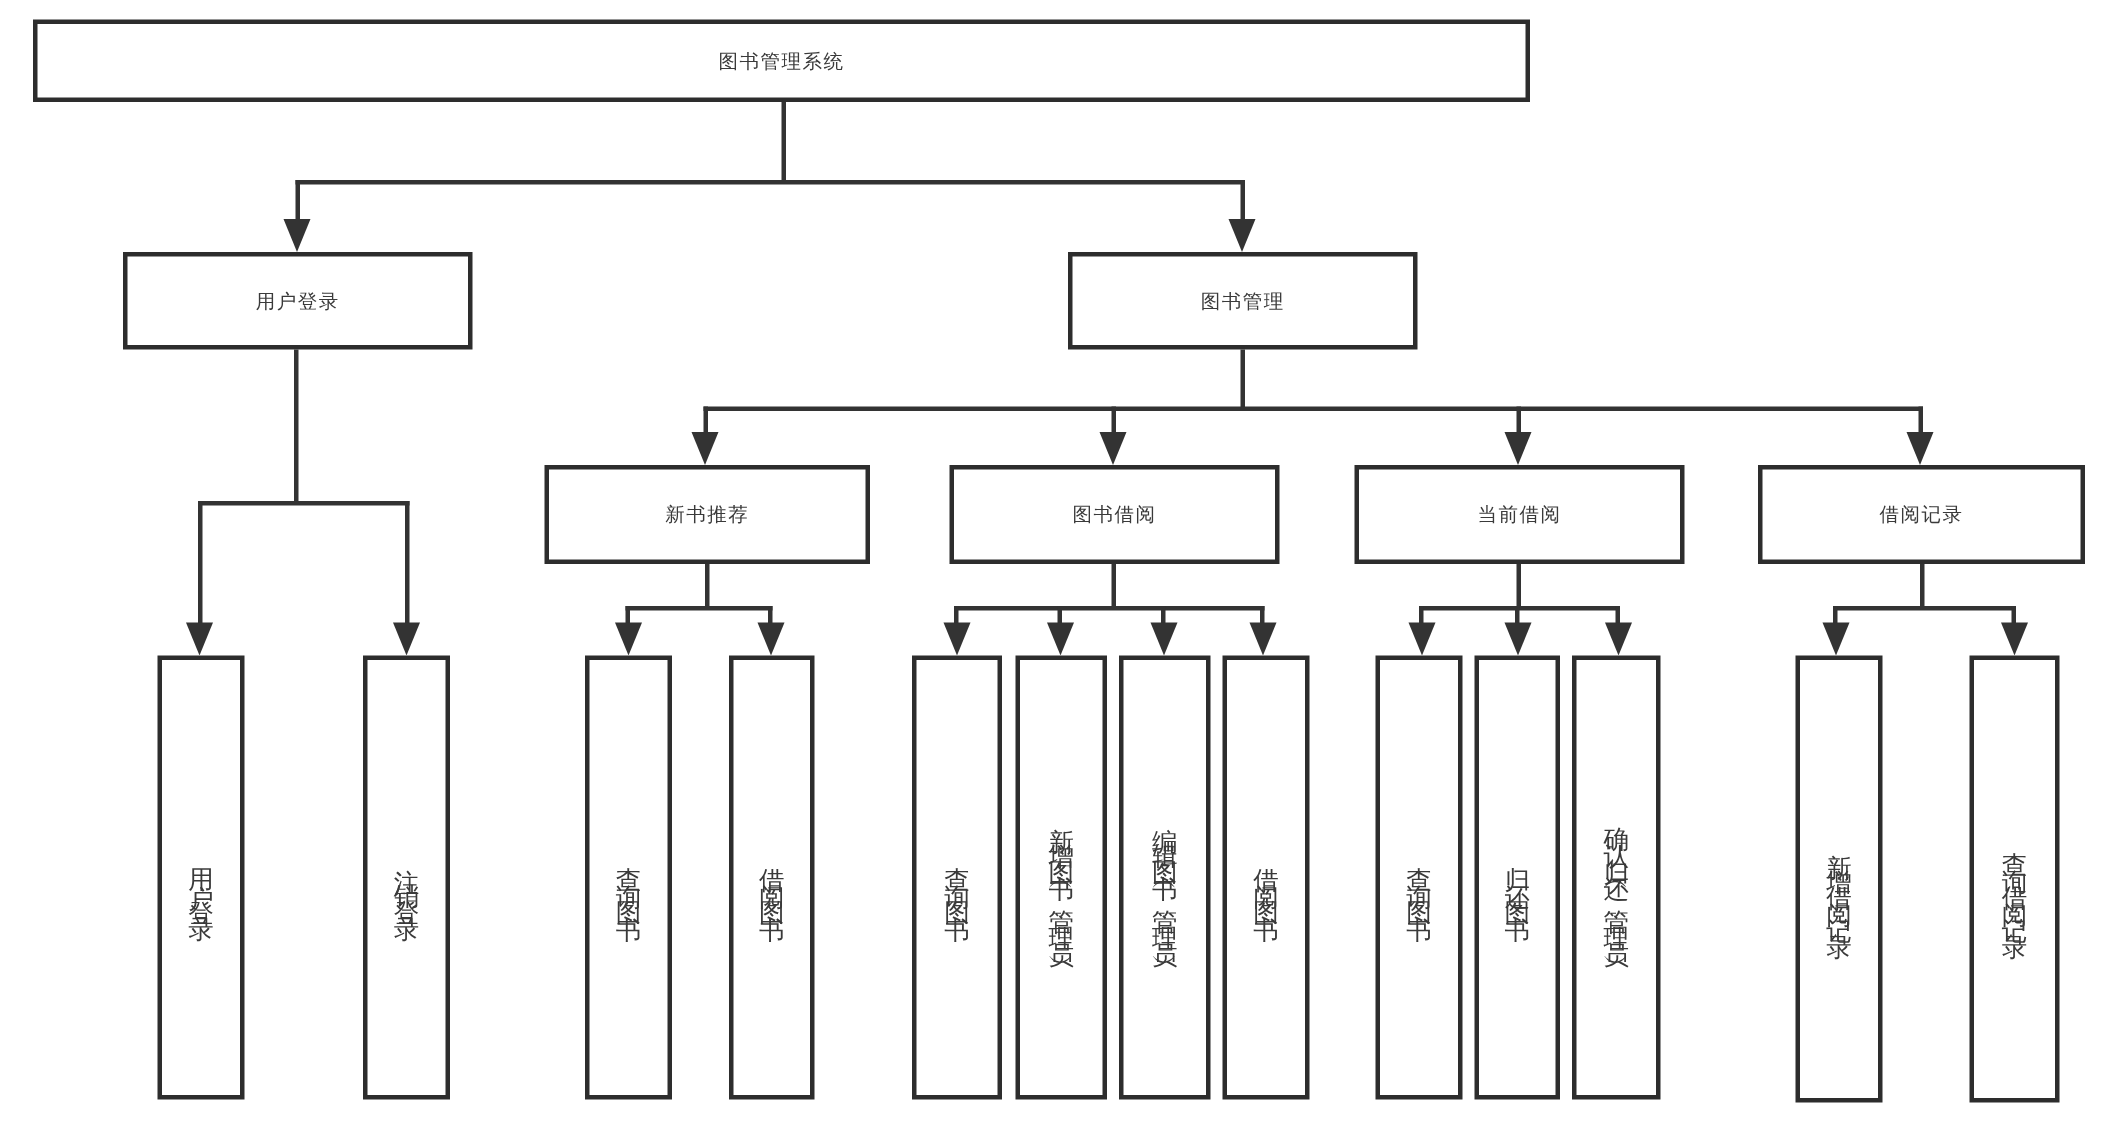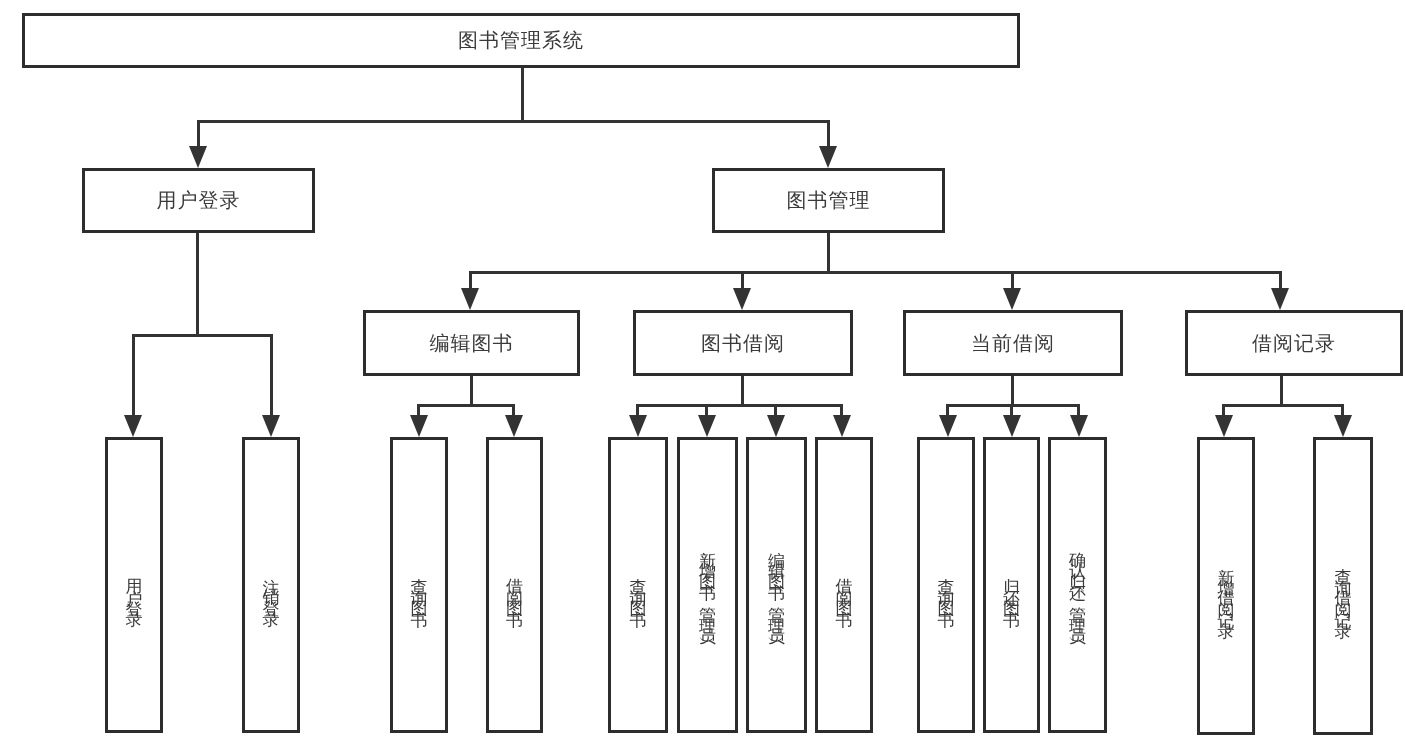--- a/index.html
+++ b/index.html
@@ -13,21 +13,21 @@
   #canvas{
     position:relative;width:1405px;height:747px;background:var(--background);
     font-family:"Liberation Sans","DejaVu Sans",sans-serif;color:var(--text);
     overflow:hidden;
   }
   .box{
     position:absolute;box-sizing:border-box;border:3px solid var(--box-border);
     background:#fff;display:flex;align-items:center;justify-content:center;
     color:var(--text);
   }
-  .hbox{font-size:20px;letter-spacing:1px;}
+  .hbox{font-size:13px;letter-spacing:1px;}
   .vbox{
     font-size:17px;
     writing-mode:vertical-rl;text-orientation:mixed;
     letter-spacing:11px;line-height:1;
     padding-top:4px;
   }
   .line{position:absolute;background:var(--line);}
   .arrowhead{
     position:absolute;width:0;height:0;
     border-left:9px solid transparent;border-right:9px solid transparent;
@@ -81,29 +81,29 @@
   <div class="line" style="left:469px;top:271px;width:3px;height:20px;"></div>
   <div class="arrowhead" style="left:461px;top:288px;"></div>
   <div class="line" style="left:741px;top:271px;width:3px;height:20px;"></div>
   <div class="arrowhead" style="left:733px;top:288px;"></div>
   <div class="line" style="left:1011px;top:271px;width:3px;height:20px;"></div>
   <div class="arrowhead" style="left:1003px;top:288px;"></div>
   <div class="line" style="left:1279px;top:271px;width:3px;height:20px;"></div>
   <div class="arrowhead" style="left:1271px;top:288px;"></div>
 
   <div class="box hbox" style="left:363px;top:310px;width:217px;height:66px;">
-    <span>编辑图书</span>
+    <span>新书推荐</span>
   </div>
   <div class="box hbox" style="left:903px;top:310px;width:220px;height:66px;">
     <span>当前借阅</span>
   </div>
   <div class="box hbox" style="left:633px;top:310px;width:220px;height:66px;">
     <span>图书借阅</span>
   </div>
-  <div class="box hbox" style="left:1172px;top:310px;width:218px;height:66px;margin-left:13px;">
+  <div class="box hbox" style="left:1172px;top:310px;width:218px;height:66px;">
     <span>借阅记录</span>
   </div>
 
   <div class="line" style="left:470px;top:376px;width:3px;height:30px;"></div>
   <div class="line" style="left:417px;top:404px;width:98px;height:3px;"></div>
   <div class="line" style="left:417px;top:404px;width:3px;height:13px;"></div>
   <div class="arrowhead" style="left:410px;top:415px;"></div>
   <div class="line" style="left:512px;top:404px;width:3px;height:13px;"></div>
   <div class="arrowhead" style="left:505px;top:415px;"></div>
   <div class="box vbox" style="left:390px;top:437px;width:58px;height:296px;">

